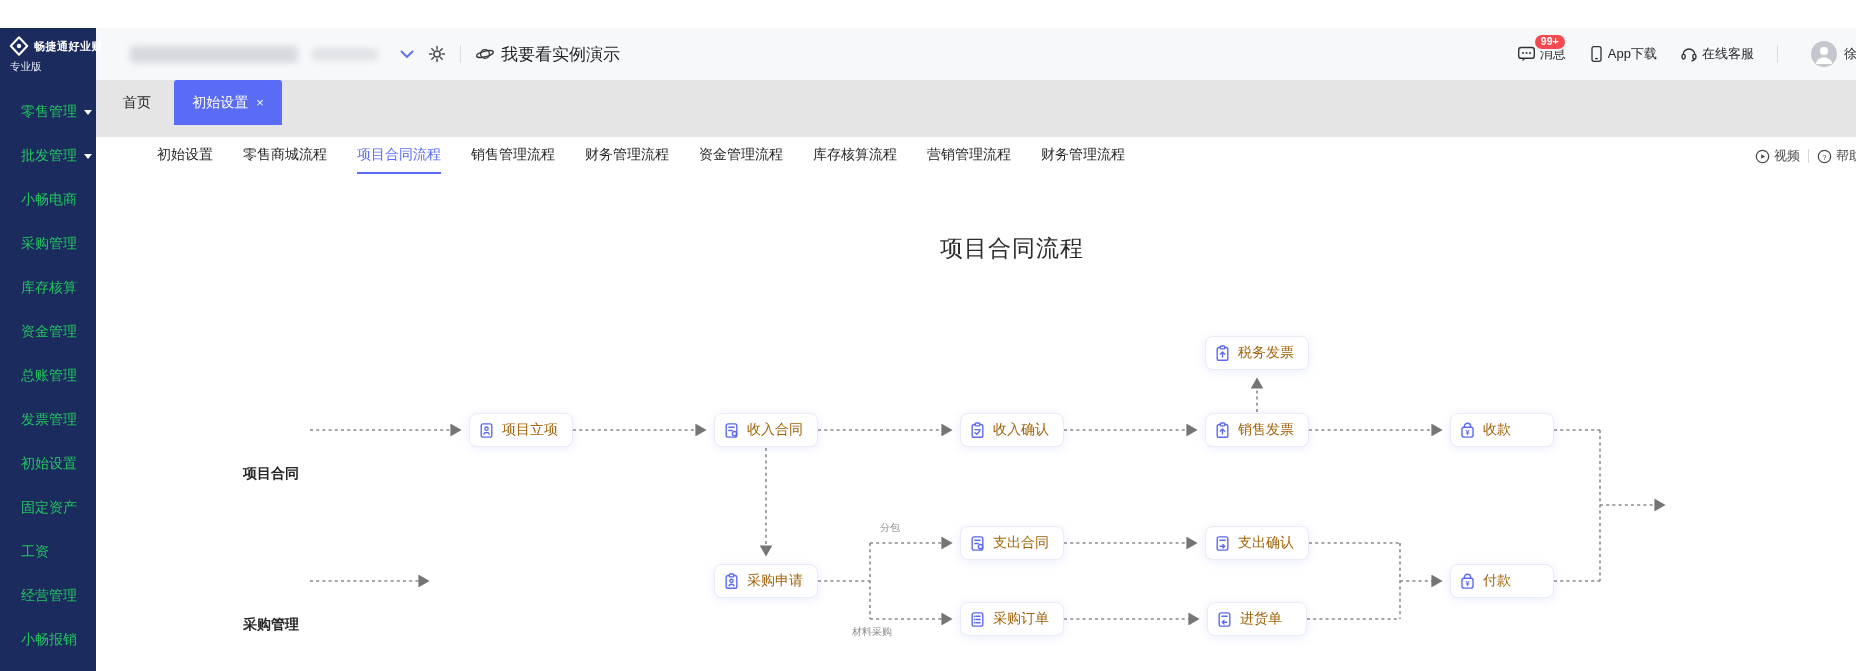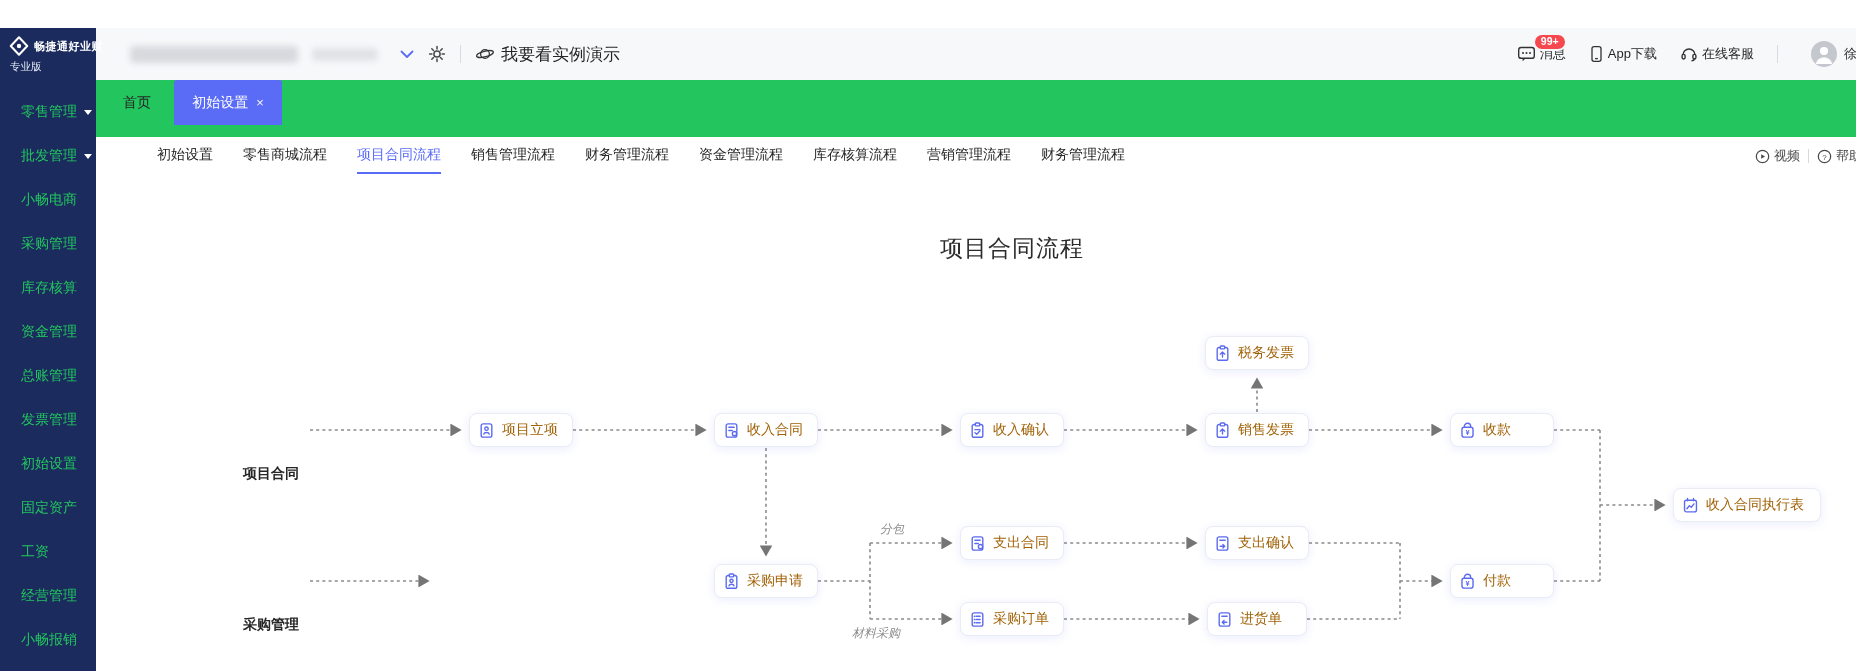--- a/index.html
+++ b/index.html
@@ -27,42 +27,42 @@
   .tb-sep{width:1px;height:18px;background:#d9dbe0;margin:0 14px;}
   .demo{display:flex;align-items:center;gap:6px;font-size:17px;color:#262626;cursor:pointer;}
   .tb-right{margin-left:auto;display:flex;align-items:center;gap:9px;padding-right:0;}
   .tb-group{display:flex;align-items:center;gap:4px;font-size:13px;color:#262626;cursor:pointer;position:relative;margin-left:14px;}
   .badge{position:absolute;top:-12px;left:16px;background:#f5484f;color:#fff;font-size:10.5px;font-weight:bold;
          border-radius:9px;padding:1px 6px 2px;border:2px solid #f7f8fa;line-height:1;}
   .avatar-wrap{display:flex;align-items:center;gap:7px;margin-left:10px;}
   .user-name{font-size:13px;color:#262626;white-space:nowrap;margin-right:-14px;}
 
   
-  .tabstrip{position:absolute;left:96px;right:0;top:52px;height:57px;background:#22c55e;display:flex;align-items:flex-start;}
+  .tabstrip{position:absolute;left:96px;right:0;top:52px;height:57px;background:#e5e5e5;display:flex;align-items:flex-start;}
   .wtab{height:45px;display:flex;align-items:center;justify-content:center;font-size:14px;cursor:pointer;}
   .wtab.home{width:58px;margin-left:12px;color:#262626;}
   .wtab.active{width:108px;margin-left:8px;background:#5a6cf6;color:#fff;border-radius:3px 3px 0 0;}
   .wtab .x{margin-left:8px;font-size:13px;opacity:.95;}
 
   
   .card{position:absolute;left:110px;right:0;top:109px;bottom:0;background:#fff;border-radius:10px 0 0 0;overflow:hidden;}
   .fnav{position:relative;display:flex;align-items:center;gap:30px;padding:10px 0 0 47px;height:26px;}
   .fnav-item{font-size:14px;color:#262626;cursor:pointer;padding-bottom:8px;border-bottom:2px solid transparent;white-space:nowrap;}
   .fnav-item.active{color:#5a6cf6;border-bottom-color:#5a6cf6;}
   .fnav-right{position:absolute;right:-6px;top:10px;display:flex;align-items:center;gap:8px;font-size:13px;color:#4a4a4a;}
   .fr-item{display:flex;align-items:center;gap:4px;cursor:pointer;}
   .fr-sep{width:1px;height:14px;background:#d9d9d9;}
 
   
   .flow{position:absolute;left:0;top:0;width:1746px;height:534px;}
   .flow-title{position:absolute;left:0;top:96px;width:1746px;padding-left:58px;box-sizing:border-box;
               text-align:center;font-size:23px;font-weight:500;color:#2b2b2b;letter-spacing:1px;}
   .edges{position:absolute;left:0;top:0;}
   .lane-label{position:absolute;transform:translateY(-50%);font-size:14px;font-weight:bold;color:#262626;margin-top:44px;}
-  .branch-label{position:absolute;font-size:12px;color:#8c8c8c;font-style:italic;}
+  .branch-label{position:absolute;font-size:10px;color:#8c8c8c;}
   .node{position:absolute;height:34px;width:104px;background:#fff;border:1px solid #e9ebf5;border-radius:8px;
         box-shadow:0 2px 10px rgba(90,108,246,.12);display:flex;align-items:center;gap:7px;
         padding-left:8px;box-sizing:border-box;font-size:14px;color:#a16207;cursor:pointer;}
   .node.wide{width:148px;}
   .nicon{display:flex;align-items:center;}
 </style>
 </head>
 <body>
 
 <div class="top-strip"></div>
@@ -351,30 +351,20 @@
         <span class="nicon">
           <svg width="17" height="17" viewBox="0 0 16 16" fill="none" stroke="#5b6af0" stroke-width="1.3" stroke-linecap="round" stroke-linejoin="round">
             <path d="M5 5V4.2a3 3 0 0 1 6 0V5"></path>
               <rect x="2.8" y="5" width="10.4" height="9.2" rx="2"></rect>
             <text x="8" y="12.2" text-anchor="middle" font-size="7" fill="#5b6af0" stroke="none" font-weight="bold">¥</text>
           </svg>
         </span>
         <span>收款</span>
       </div>
 
-      <div class="node wide" style="left:1563px;top:351px">
-        <span class="nicon">
-          <svg width="17" height="17" viewBox="0 0 16 16" fill="none" stroke="#5b6af0" stroke-width="1.3" stroke-linecap="round" stroke-linejoin="round">
-            <rect x="2.4" y="3" width="11.2" height="11" rx="1.8"></rect>
-              <path d="M5.2 1.4v2.2M10.8 1.4v2.2"></path>
-            <path d="M4.6 11l2.3-2.8 1.8 1.5 2.6-3.2"></path>
-          </svg>
-        </span>
-        <span>收入合同执行表</span>
-      </div>
 
       <div class="node" style="left:850px;top:389px">
         <span class="nicon">
           <svg width="17" height="17" viewBox="0 0 16 16" fill="none" stroke="#5b6af0" stroke-width="1.3" stroke-linecap="round" stroke-linejoin="round">
             <rect x="3" y="1.8" width="10" height="12.4" rx="1.8"></rect>
               <path d="M5.5 5h5M5.5 8h3.2"></path>
               <circle cx="10.8" cy="11" r="2"></circle>
           </svg>
         </span>
         <span>支出合同</span>

